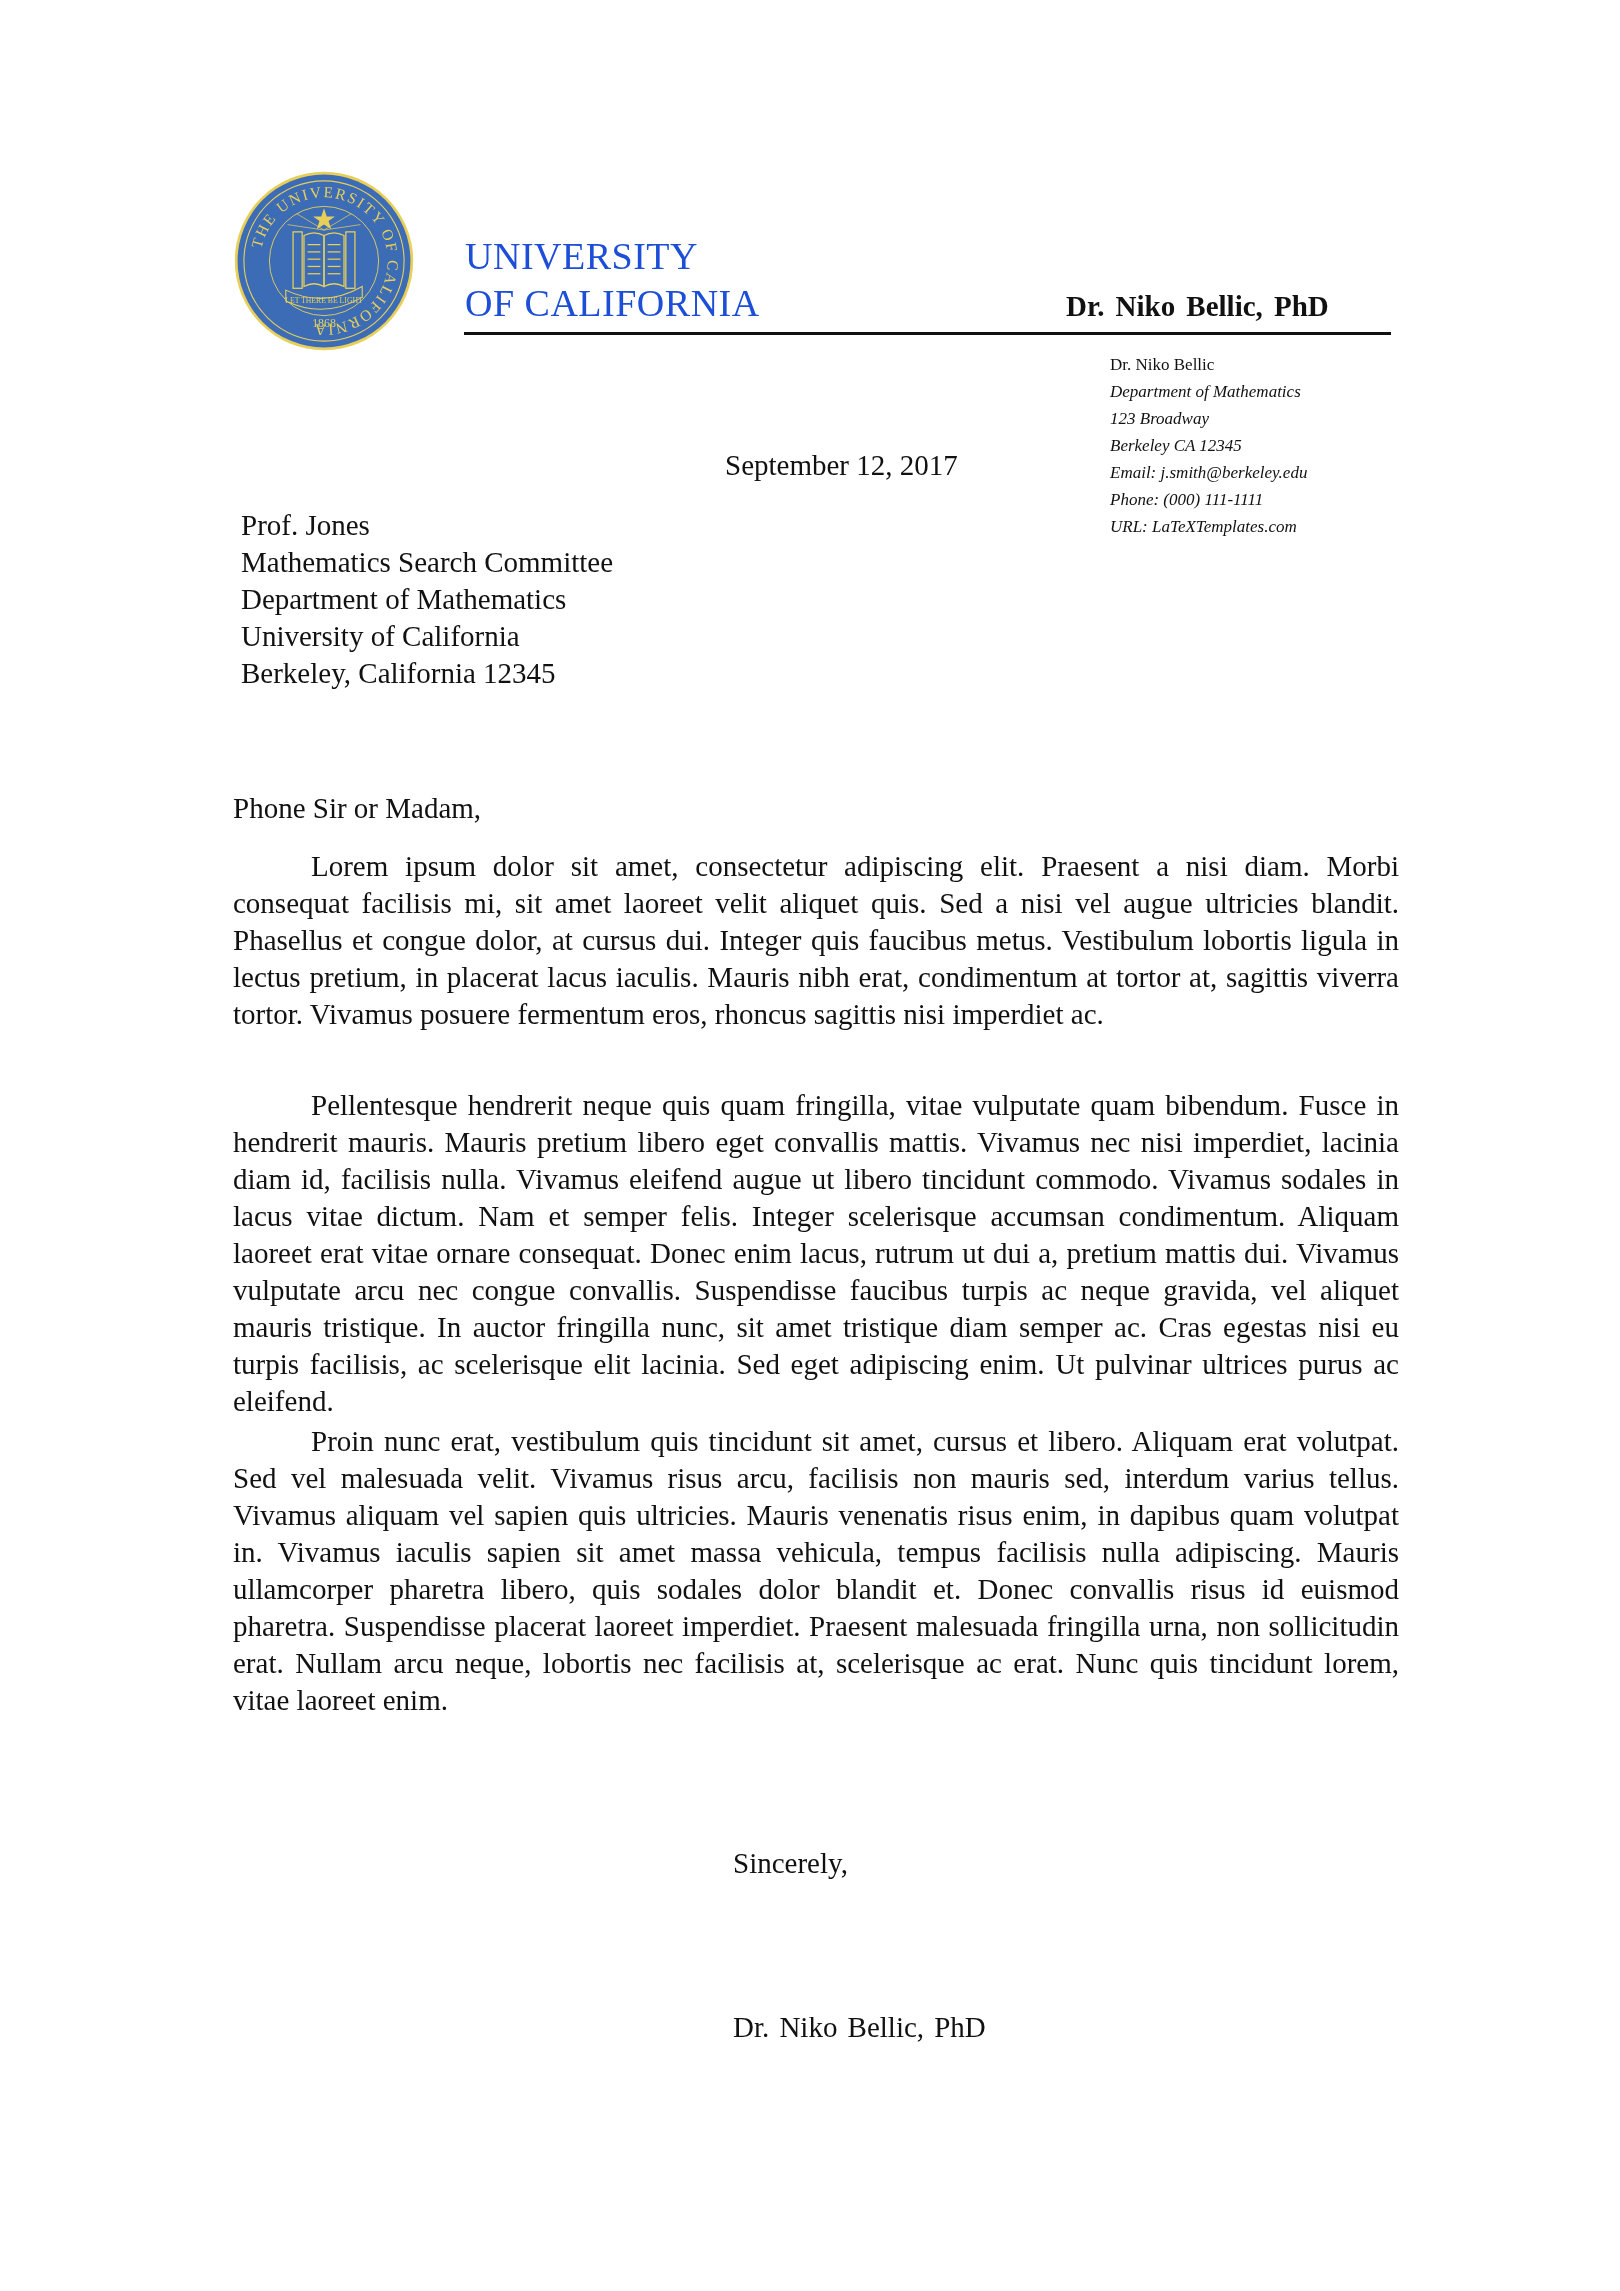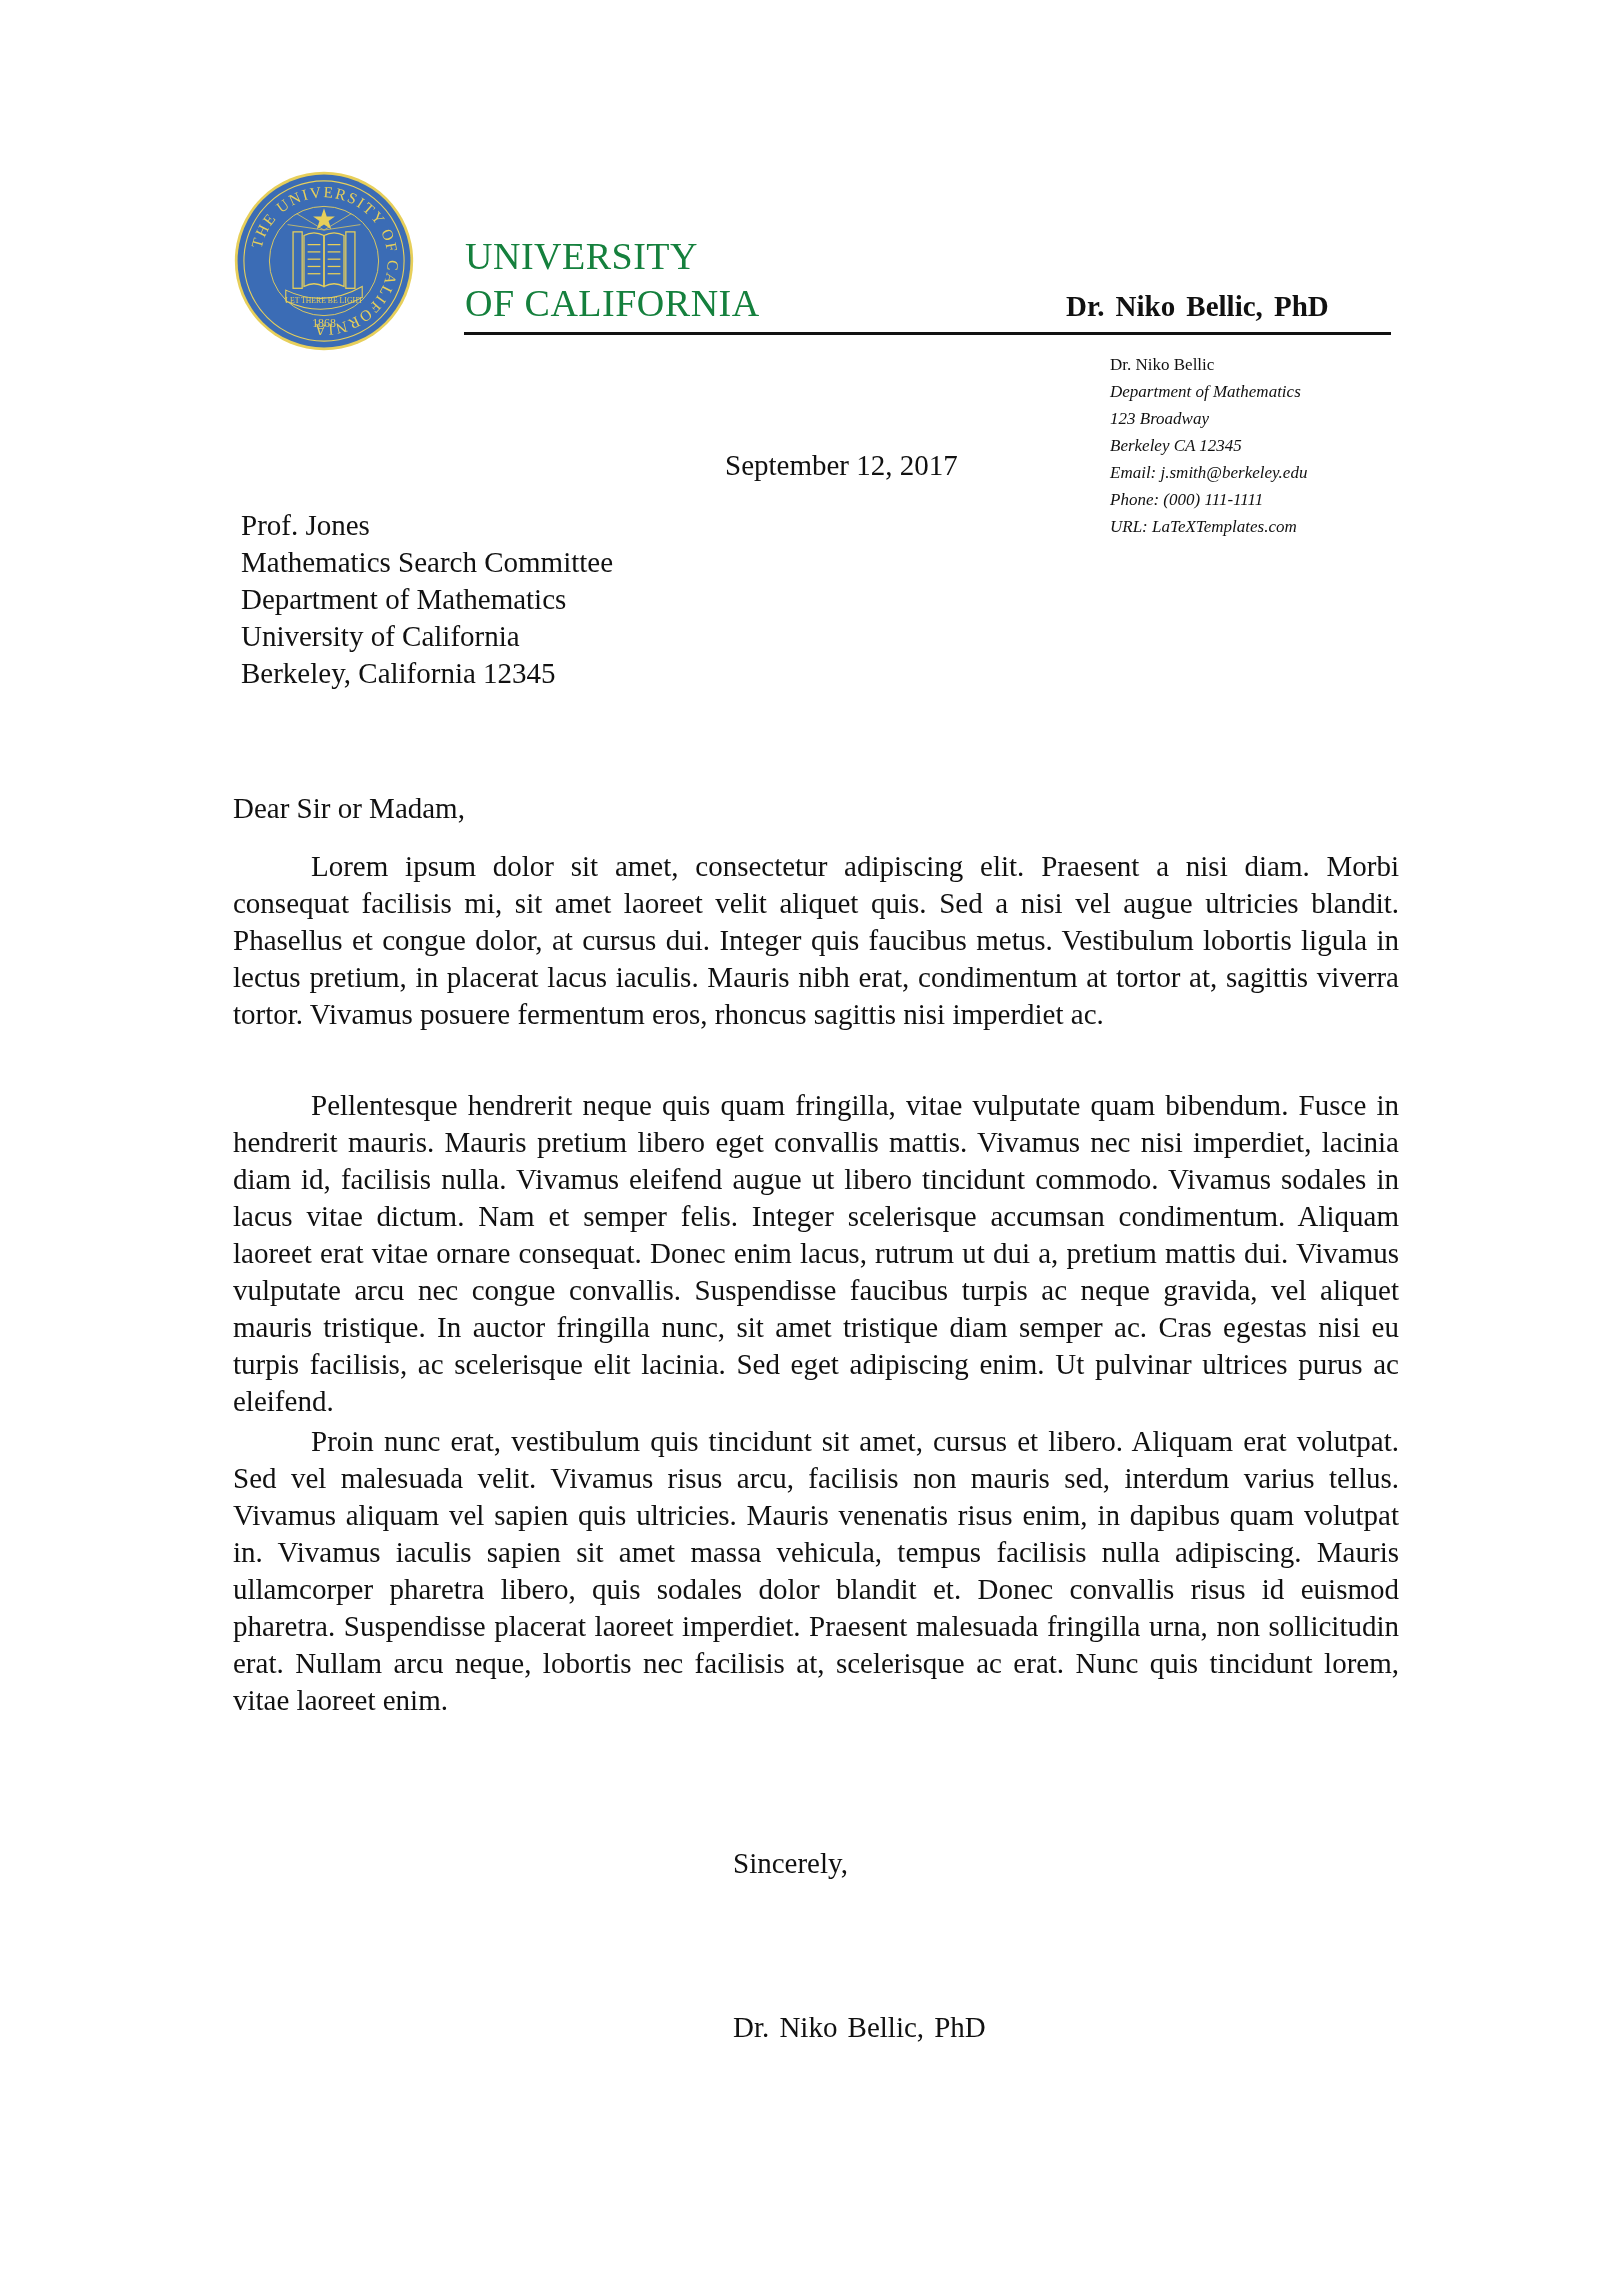--- a/index.html
+++ b/index.html
@@ -26,21 +26,21 @@
   }
 
   
   .uni-line {
     left: 465px;
     font-family: "Liberation Serif", serif;
     font-size: 38px;
     line-height: 1;
     letter-spacing: 0.5px;
     white-space: nowrap;
-    color: #15803d;
+    color: #1d4ed8;
   }
   #uni-line-1 { top: 237px; }
   #uni-line-2 { top: 284px; }
 
   #header-rule {
     left: 464px;
     top: 332px;
     width: 927px;
     height: 2.9px;
     background: #111;
@@ -201,21 +201,21 @@
 <div id="letter-date" class="abs">September 12, 2017</div>
 
 <div id="recipient" class="abs">
   <span class="rc-line">Prof. Jones</span>
   <span class="rc-line">Mathematics Search Committee</span>
   <span class="rc-line">Department of Mathematics</span>
   <span class="rc-line">University of California</span>
   <span class="rc-line">Berkeley, California 12345</span>
 </div>
 
-<div id="salutation" class="abs">Dear Sir or Madam,</div>
+<div id="salutation" class="abs">Phone Sir or Madam,</div>
 
 <p id="para-1" class="abs body-para" lang="la">Lorem ipsum dolor sit amet, consectetur adipiscing elit. Praesent a nisi diam. Morbi consequat facilisis mi, sit amet laoreet velit aliquet quis. Sed a nisi vel augue ultricies blandit. Phasellus et congue dolor, at cursus dui. Integer quis faucibus metus. Vestibulum lobortis ligula in lectus pretium, in placerat lacus iaculis. Mauris nibh erat, condimentum at tortor at, sagittis viverra tortor. Vivamus posuere fermentum eros, rhoncus sagittis nisi imperdiet ac.</p>
 <p id="para-2" class="abs body-para" lang="la">Pellentesque hendrerit neque quis quam fringilla, vitae vulputate quam bibendum. Fusce in hendrerit mauris. Mauris pretium libero eget convallis mattis. Vivamus nec nisi imperdiet, lacinia diam id, facilisis nulla. Vivamus eleifend augue ut libero tincidunt commodo. Vivamus sodales in lacus vitae dictum. Nam et semper felis. Integer scelerisque accumsan condimentum. Aliquam laoreet erat vitae ornare consequat. Donec enim lacus, rutrum ut dui a, pretium mattis dui. Vivamus vulputate arcu nec congue convallis. Suspendisse faucibus turpis ac neque gravida, vel aliquet mauris tristique. In auctor fringilla nunc, sit amet tristique diam semper ac. Cras egestas nisi eu turpis facilisis, ac scelerisque elit lacinia. Sed eget adipiscing enim. Ut pulvinar ultrices purus ac eleifend.</p>
 <p id="para-3" class="abs body-para" lang="la">Proin nunc erat, vestibulum quis tincidunt sit amet, cursus et libero. Aliquam erat volutpat. Sed vel malesuada velit. Vivamus risus arcu, facilisis non mauris sed, interdum varius tellus. Vivamus aliquam vel sapien quis ultricies. Mauris venenatis risus enim, in dapibus quam volutpat in. Vivamus iaculis sapien sit amet massa vehicula, tempus facilisis nulla adipiscing. Mauris ullamcorper pharetra libero, quis sodales dolor blandit et. Donec convallis risus id euismod pharetra. Suspendisse placerat laoreet imperdiet. Praesent malesuada fringilla urna, non sollicitudin erat. Nullam arcu neque, lobortis nec facilisis at, scelerisque ac erat. Nunc quis tincidunt lorem, vitae laoreet enim.</p>
 
 <div id="closing" class="abs">Sincerely,</div>
 <div id="signature" class="abs">Dr. Niko Bellic, PhD</div>
 
 
 </body></html>

